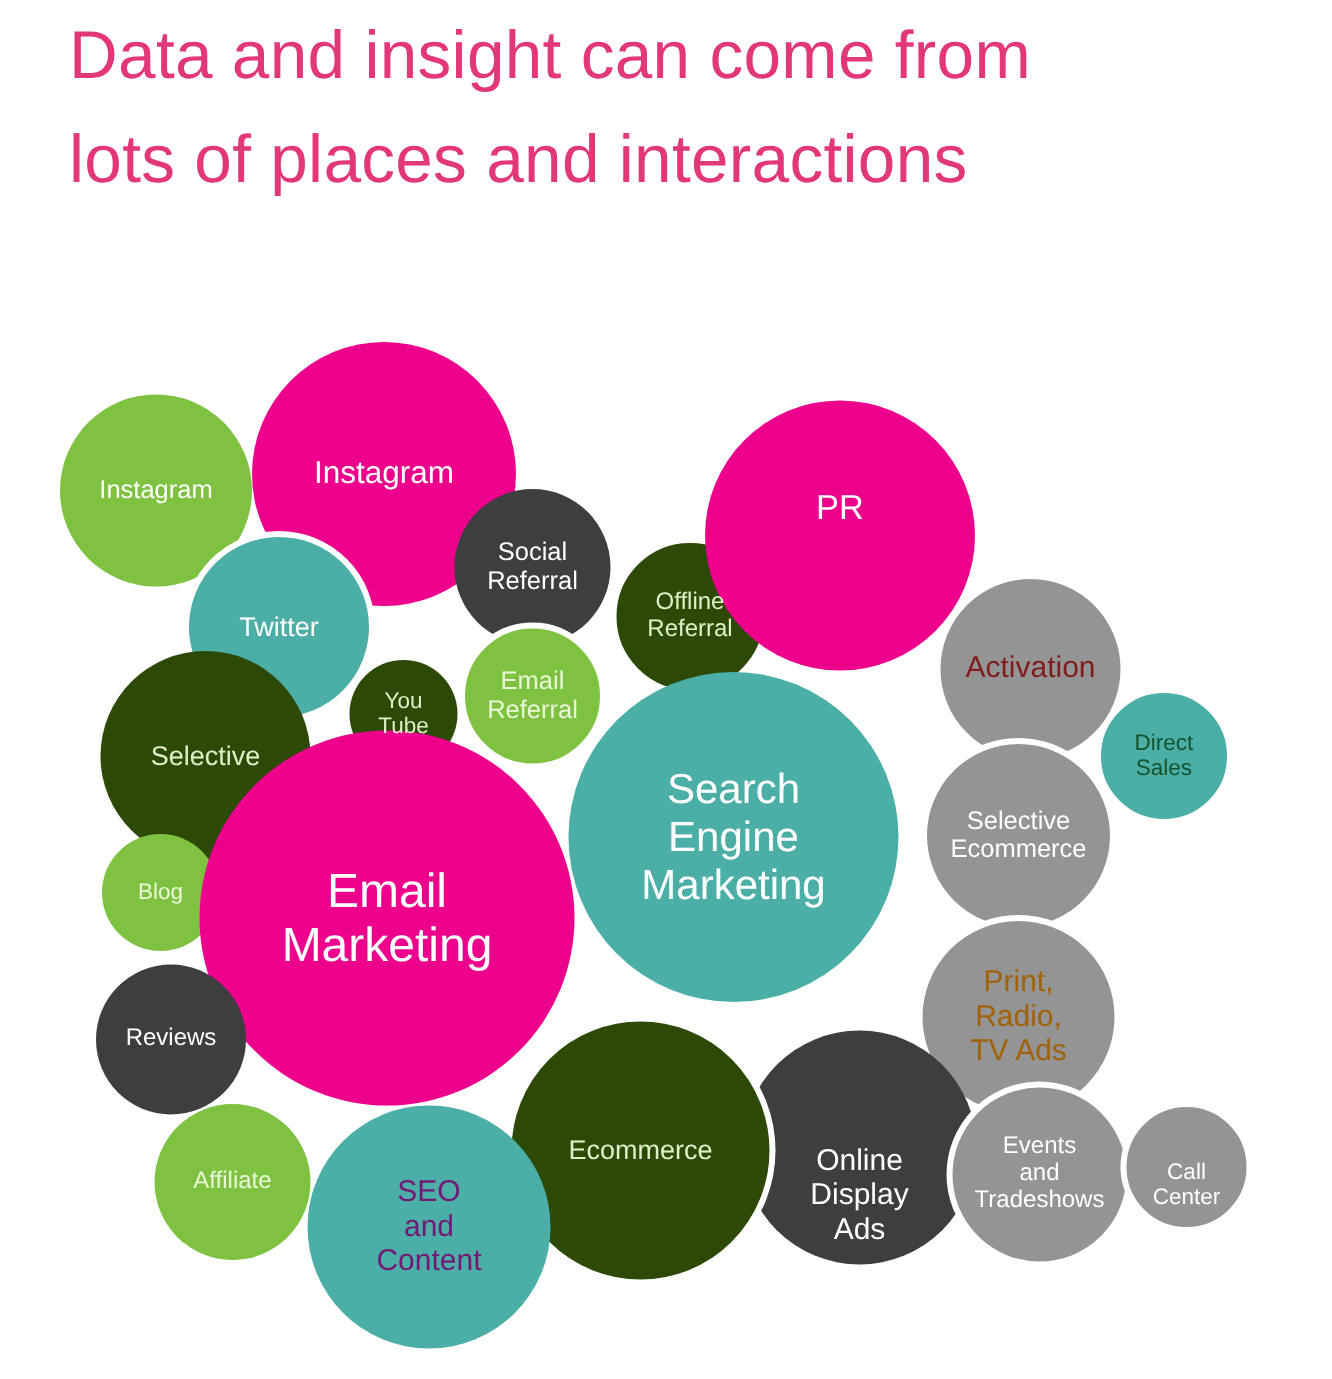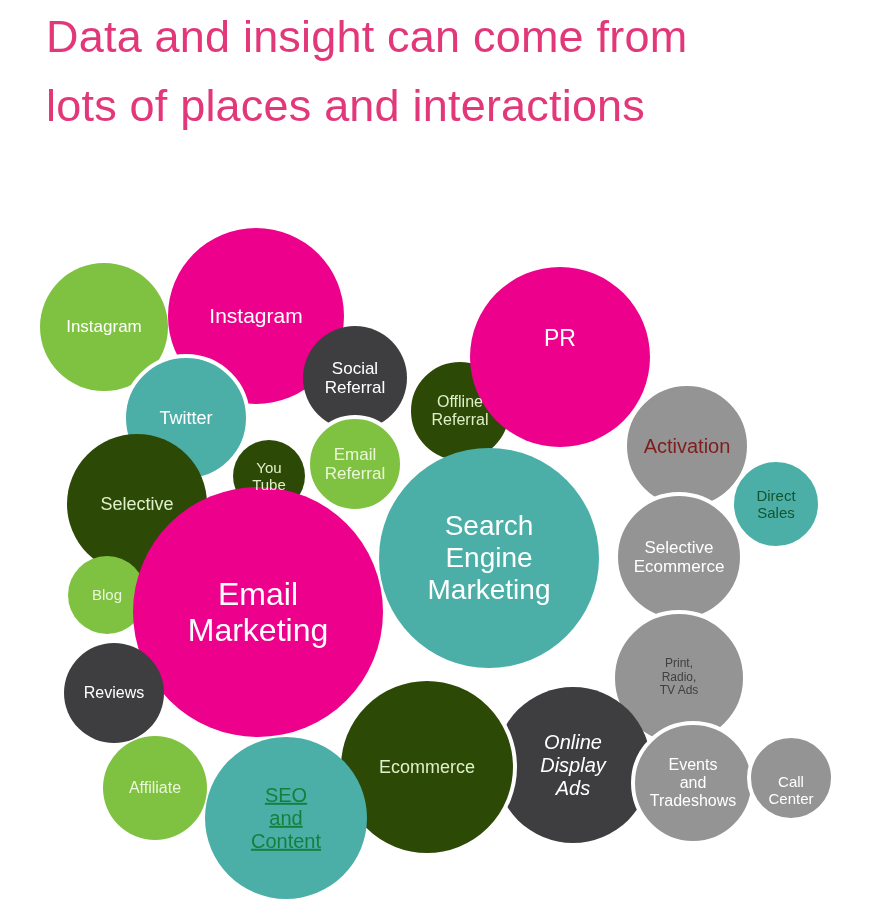--- a/index.html
+++ b/index.html
@@ -117,29 +117,29 @@
 Marketing</div>
       <div class="bubble-label" style="left: 687px; top: 446px; width: 130.2px; font-size: 20px; color: #7f1d1d;">Activation</div>
       <div class="bubble-label" style="left: 776px; top: 504px; width: 92.4px; font-size: 15px; color: #14532d;">Direct
 Sales</div>
       <div class="bubble-label" style="left: 679px; top: 557px; width: 132.3px; font-size: 17px; color: rgb(255, 255, 255);">Selective
 Ecommerce</div>
       <div class="bubble-label" style="left: 107px; top: 595px; width: 81.9px; font-size: 15px; color: rgb(234, 247, 216);">Blog</div>
       <div class="bubble-label" style="left: 258px; top: 612px; width: 262.5px; font-size: 32px; color: rgb(255, 255, 255);">Email
 Marketing</div>
       <div class="bubble-label" style="left: 114px; top: 693px; width: 105px; font-size: 16px; color: rgb(255, 255, 255);">Reviews</div>
-      <div class="bubble-label" style="left: 679px; top: 678px; width: 138.6px; font-size: 12px; color: #404040;">Print,
+      <div class="bubble-label" style="left: 679px; top: 678px; width: 138.6px; font-size: 20px; color: #a16207;">Print,
 Radio,
 TV Ads</div>
-      <div class="bubble-label" style="left: 573px; top: 765px; width: 163.8px; font-size: 20px; color: rgb(255, 255, 255); font-style: italic;">Online
+      <div class="bubble-label" style="left: 573px; top: 797px; width: 163.8px; font-size: 20px; color: rgb(255, 255, 255);">Online
 Display
 Ads</div>
       <div class="bubble-label" style="left: 427px; top: 767px; width: 184.8px; font-size: 18px; color: rgb(223, 240, 200);">Ecommerce</div>
       <div class="bubble-label" style="left: 155px; top: 788px; width: 109.2px; font-size: 16px; color: rgb(234, 247, 216);">Affiliate</div>
-      <div class="bubble-label" style="left: 286px; top: 818px; width: 170.1px; font-size: 20px; color: #15803d; text-decoration: underline;">SEO
+      <div class="bubble-label" style="left: 286px; top: 818px; width: 170.1px; font-size: 20px; color: #701a75;">SEO
 and
 Content</div>
       <div class="bubble-label" style="left: 693px; top: 783px; width: 126px; font-size: 16px; color: rgb(255, 255, 255);">Events
 and
 Tradeshows</div>
       <div class="bubble-label" style="left: 791px; top: 778px; width: 88.2px; font-size: 15px; color: rgb(255, 255, 255); margin-top: 12px;">Call
 Center</div>
     </div>
 
 </div>

